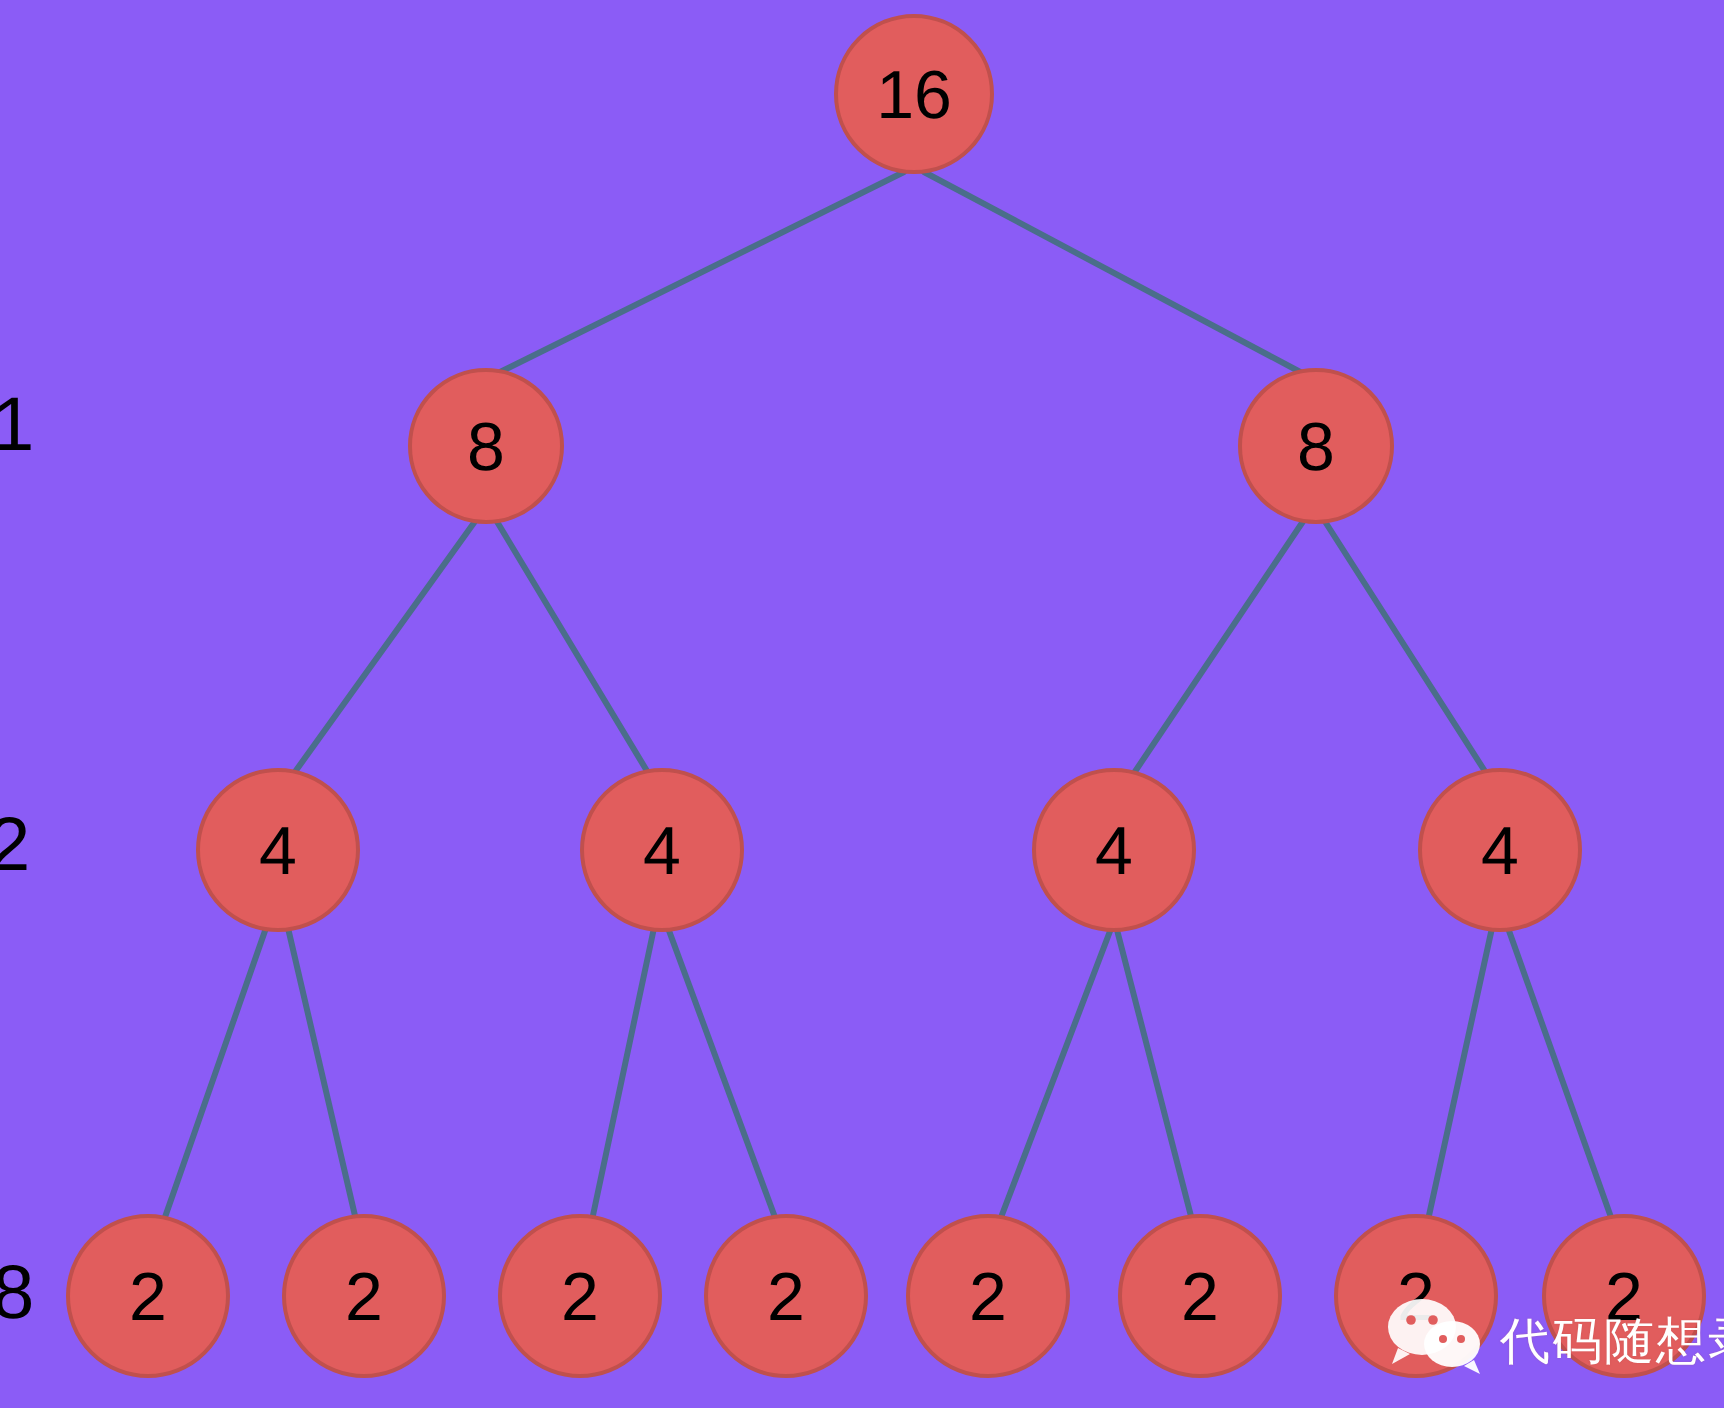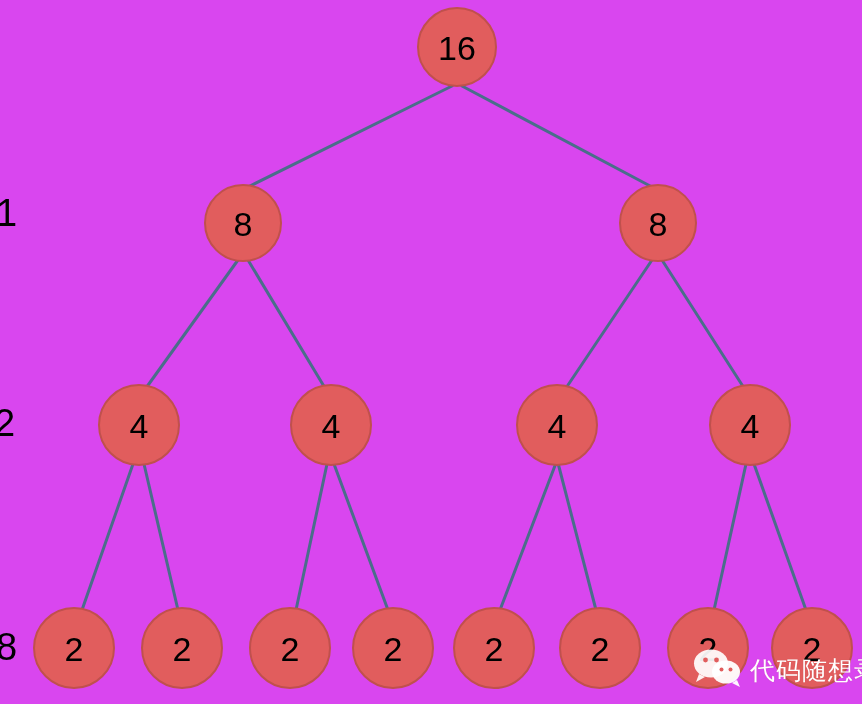--- a/index.html
+++ b/index.html
@@ -54,21 +54,21 @@
     text-shadow: 0 0 1px rgba(180,80,80,0.35);
     white-space: nowrap;
   }
   .wechat-icon {
     flex: 0 0 auto;
   }
 </style>
 </head>
 <body>
 
-<div id="canvas" style="width: 862px; height: 704px; background: #d946ef;">
+<div id="canvas" style="width: 862px; height: 704px; background: #8b5cf6;">
 
   <svg id="tree-svg" viewBox="0 0 862 704" xmlns="http://www.w3.org/2000/svg" style="width: 862px; height: 704px;">
     <g id="edges-group">
         <line x1="452" y1="86" x2="248" y2="187" stroke="#4A6E8A" stroke-width="3" stroke-linecap="round"></line>
         <line x1="462" y1="86" x2="652" y2="187" stroke="#4A6E8A" stroke-width="3" stroke-linecap="round"></line>
         <line x1="238" y1="260" x2="146" y2="388" stroke="#4A6E8A" stroke-width="3" stroke-linecap="round"></line>
         <line x1="248" y1="260" x2="325" y2="388" stroke="#4A6E8A" stroke-width="3" stroke-linecap="round"></line>
         <line x1="652" y1="260" x2="566" y2="388" stroke="#4A6E8A" stroke-width="3" stroke-linecap="round"></line>
         <line x1="662" y1="260" x2="744" y2="388" stroke="#4A6E8A" stroke-width="3" stroke-linecap="round"></line>
         <line x1="133" y1="464" x2="82" y2="610" stroke="#4A6E8A" stroke-width="3" stroke-linecap="round"></line>

